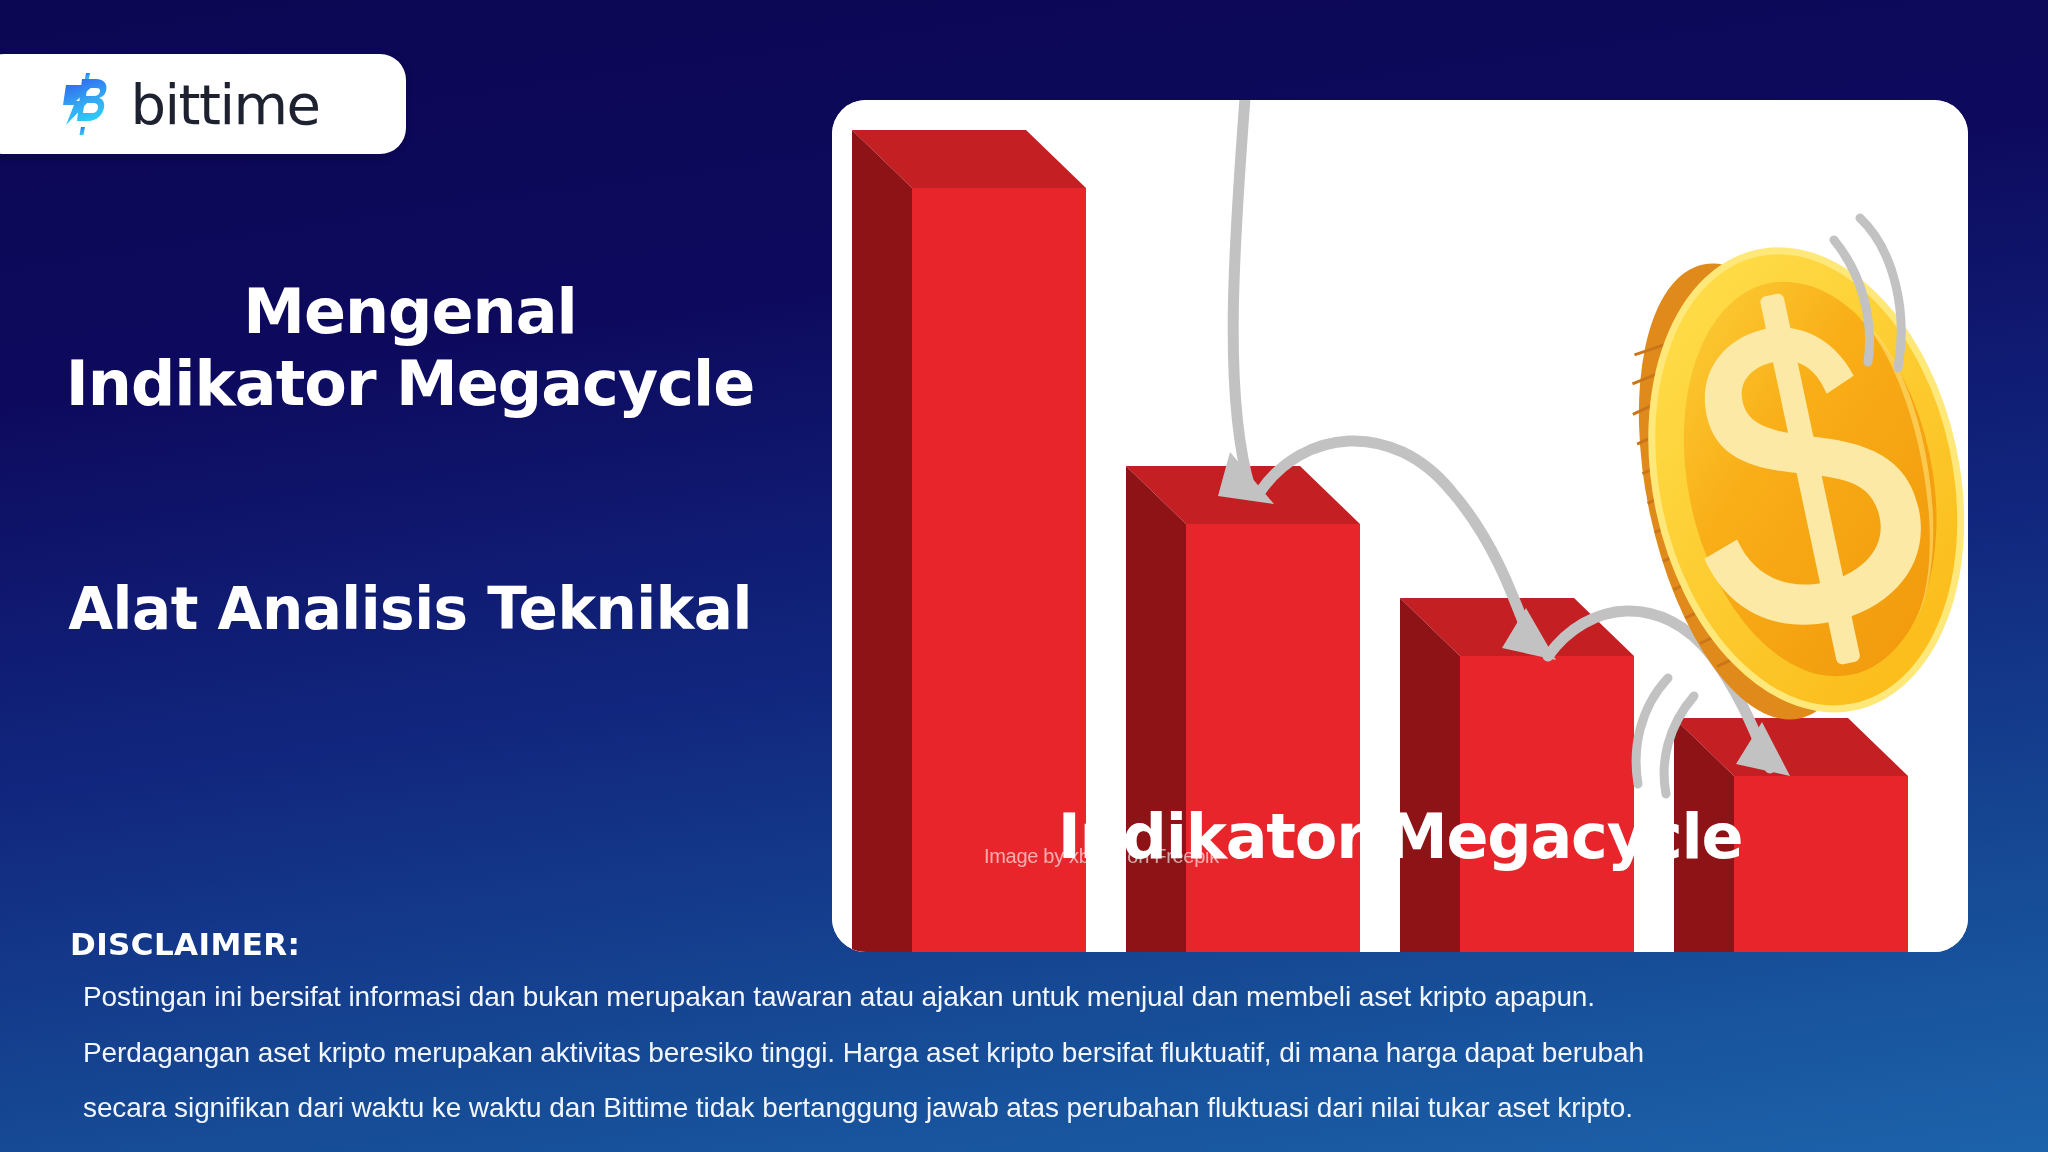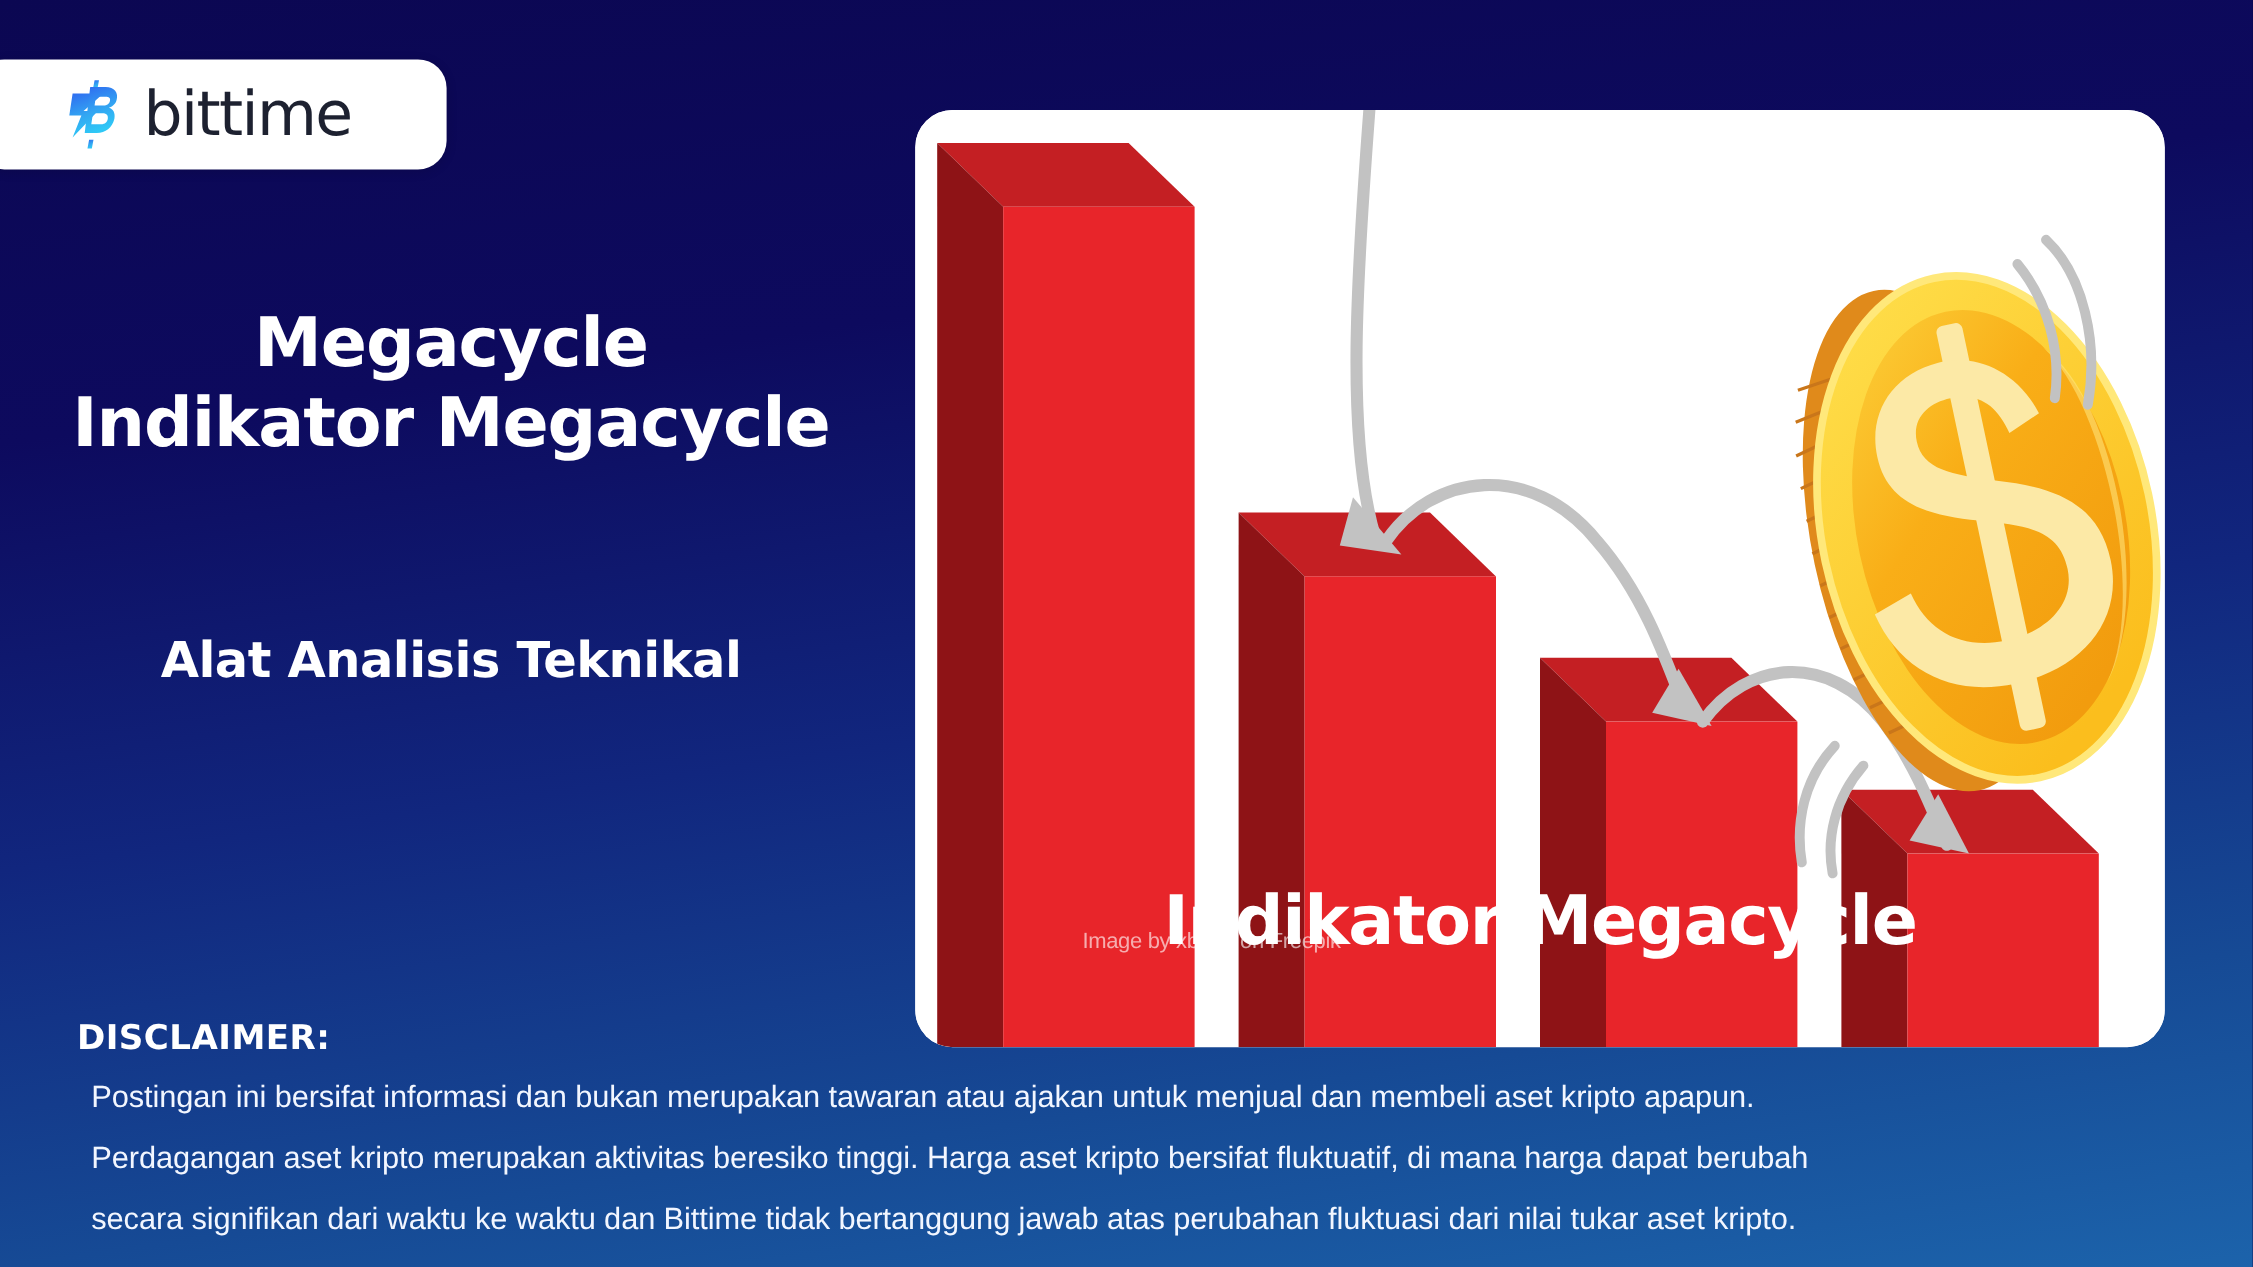--- a/index.html
+++ b/index.html
@@ -34,21 +34,21 @@
     font-weight:700;font-size:62px;line-height:1.16;
     letter-spacing:-1px;
   }
   .headline .l1{display:block;}
   .headline .l2{display:block;}
 
   .subhead{
     position:absolute;left:0px;top:568px;width:820px;
     text-align:center;color:#ffffff;
     font-family:"DejaVu Sans",sans-serif;
-    font-weight:700;font-size:45px;line-height:1.42;
+    font-weight:700;font-size:58px;line-height:1.42;
     letter-spacing:-.5px;
   }
   .subhead span{display:block;}
 
   
   .disclaimer{
     position:absolute;left:70px;top:926px;width:1900px;color:#ffffff;
   }
   .disclaimer .dtitle{
     font-family:"DejaVu Sans",sans-serif;
@@ -99,21 +99,21 @@
       <path d="M32 2 L36 2 L34.5 10 L30.5 10 Z" fill="url(#gmark)"></path>
       <path d="M27 56 L31 56 L29.5 64 L25.5 64 Z" fill="url(#gmark)"></path>
       <path d="M28 8 L42 8 C50 8 54 13 52 20 C51 24 48 26 45 27 C49 28 51 32 50 37 C48 45 42 50 34 50 L23 50 Z
                M33 17 L32 25 L40 25 C43.5 25 45.5 23 46 20.5 C46.5 18 45 17 42 17 Z
                M30.5 32 L29 42 L38 42 C41.5 42 43.5 40 44 37 C44.5 33.5 42.5 32 39 32 Z" fill="url(#gmark)"></path>
     </svg>
     <div class="logo-word">bittime</div>
   </div>
 
   <div class="headline">
-    <span class="l1">Megacycle</span>
+    <span class="l1">Mengenal</span>
     <span class="l2">Indikator Megacycle</span>
   </div>
 
   <div class="subhead">
     <span>Alat Analisis Teknikal</span>
   </div>
 
   <div class="disclaimer">
     <div class="dtitle">DISCLAIMER:</div>
     <div class="dbody">

